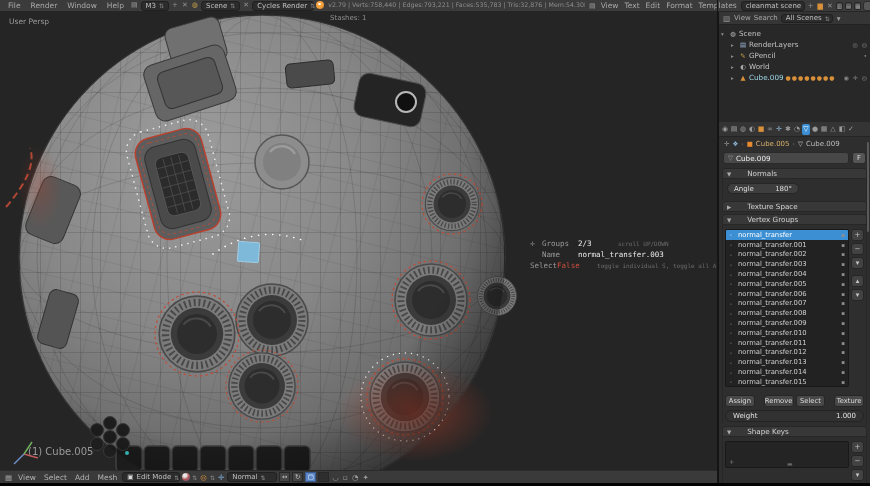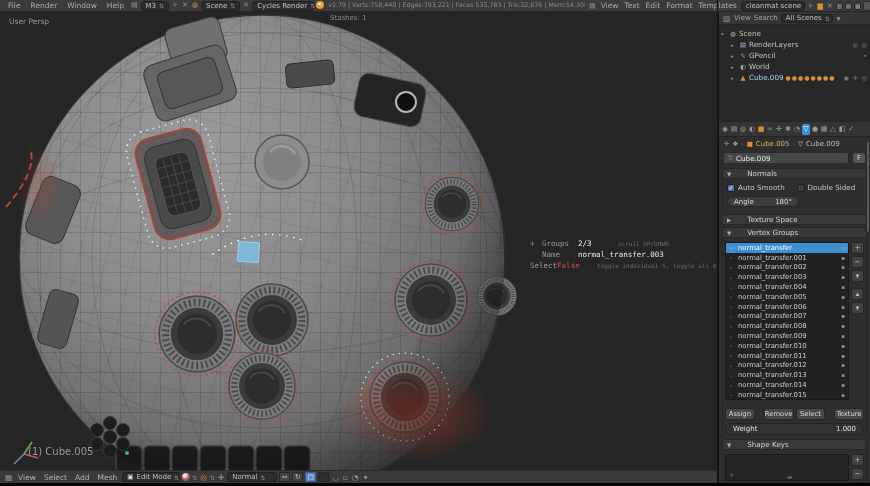--- a/index.html
+++ b/index.html
@@ -439,30 +439,20 @@
         <span>Cube.009</span>
       </div>
       <div class="fbtn">F</div>
     </div>
 
     <div class="phead">
       <span class="arr">▼</span>
       <span>Normals</span>
     </div>
     <div class="pbody">
-      <div class="cbrow">
-        <div class="cb">
-          <span class="cbbox on">✓</span>
-          <span>Auto Smooth</span>
-        </div>
-        <div class="cb">
-          <span class="cbbox"></span>
-          <span>Double Sided</span>
-        </div>
-      </div>
       <div class="slider small">
         <span>Angle</span>
         <span>180°</span>
       </div>
     </div>
 
     <div class="phead">
       <span class="arr">▶</span>
       <span>Texture Space</span>
     </div>

